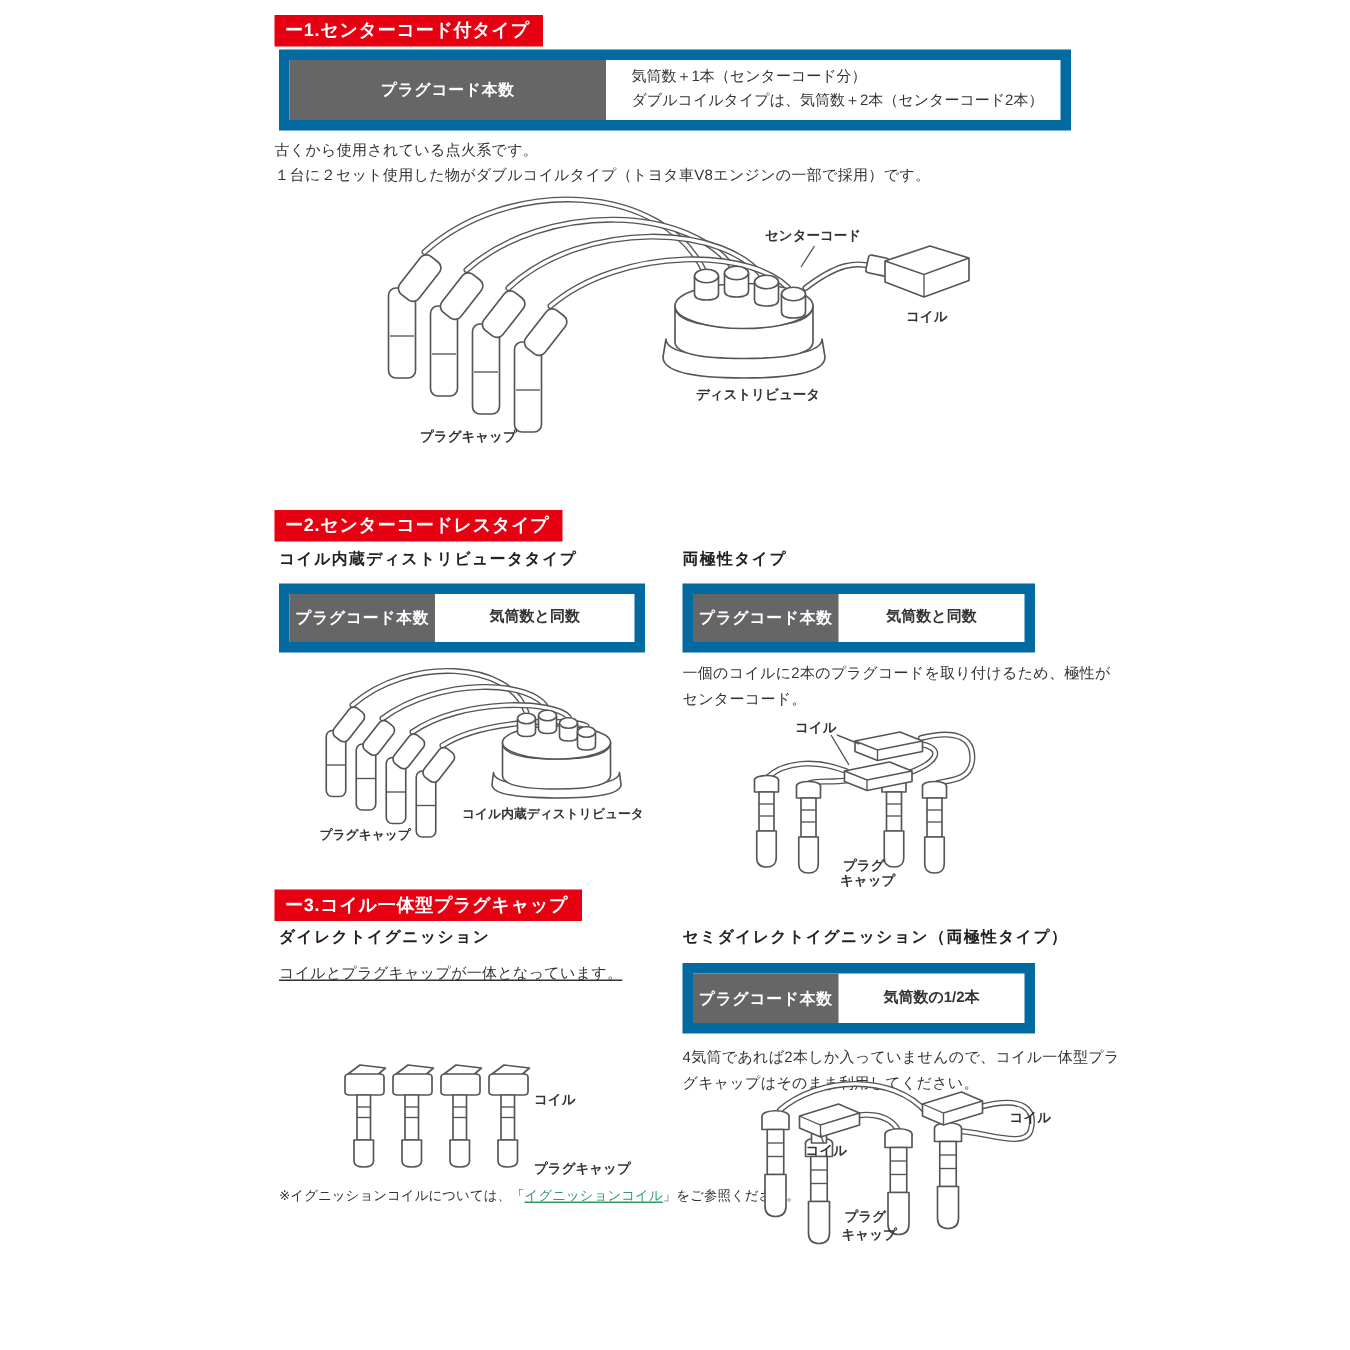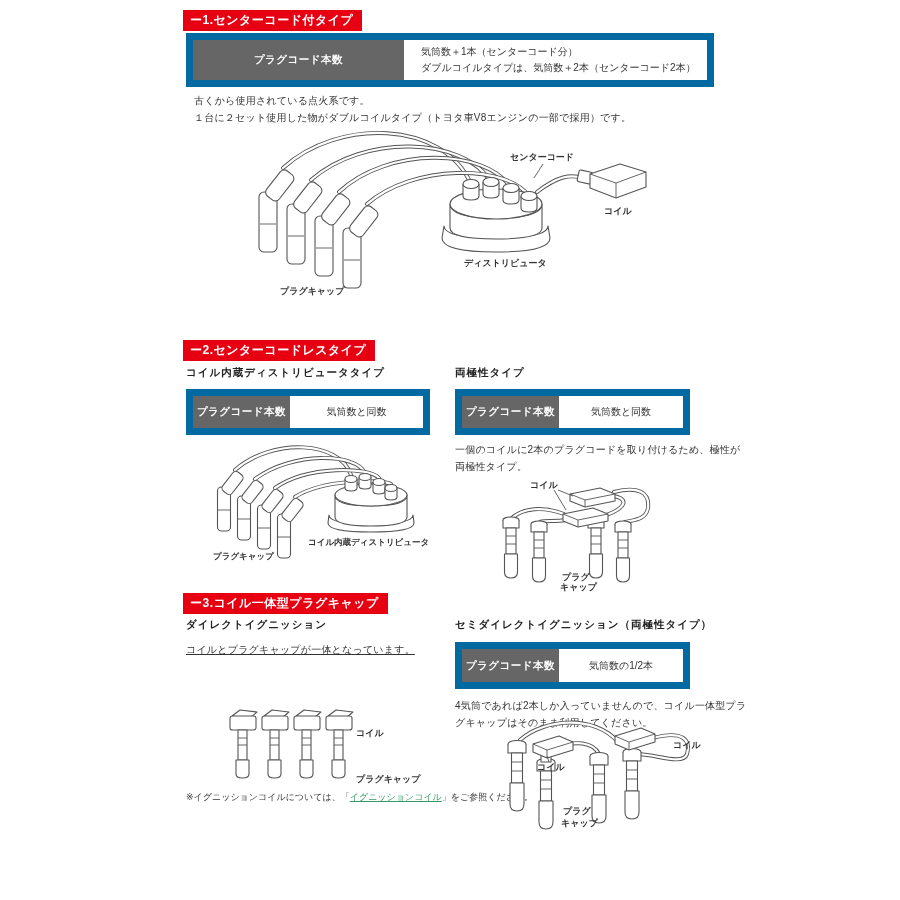--- a/index.html
+++ b/index.html
@@ -7,21 +7,21 @@
   body { font-family:"Liberation Sans","DejaVu Sans",sans-serif; color:#333; position:relative; }
   .content { position:absolute; left:183px; top:0; width:534px; height:656px; }
   .abs { position:absolute; }
   .badge { display:inline-block; background:#e60012; color:#fff; font-weight:bold;
            font-size:12px; line-height:12px; padding:4px 9px 5px 7px; letter-spacing:0.5px; white-space:nowrap; }
   .tbl { display:flex; border:7px solid #0369a1; background:#fff; }
   .tbl .th { background:#666666; color:#fff; font-weight:bold; display:flex; align-items:center;
              justify-content:center; font-size:10.5px; letter-spacing:0.5px; flex:0 0 auto; }
   .tbl .td { flex:1; display:flex; flex-direction:column; justify-content:center; font-size:10px;
              line-height:16px; color:#333; }
-  .td.center { align-items:center; }
+  .td.center { align-items:center;font-weight:bold; }
   .sub { font-weight:bold; font-size:10.5px; letter-spacing:1px; white-space:nowrap; color:#222; }
   .body-text { font-size:10px; line-height:17px; letter-spacing:0.2px; color:#333; }
   .body-text span { display:block; white-space:nowrap; }
   .fn { font-size:9px; color:#333; white-space:nowrap; }
   .link { color:#339966; text-decoration:underline; cursor:pointer; }
   svg { display:block; overflow:visible; }
   .w { fill:#ffffff; stroke:#555; stroke-width:1.1; stroke-linejoin:round; }
   .l { fill:none; stroke:#555; stroke-width:0.9; }
   .tube { fill:none; stroke:#555; stroke-width:4; stroke-linecap:round; }
   .tubein { fill:none; stroke:#fff; stroke-width:2.2; stroke-linecap:round; }
@@ -39,21 +39,21 @@
   </div>
 
   <div class="abs tbl" style="left:3px;top:33px;width:528px;height:54px;">
     <div class="th" style="width:211px;">プラグコード本数</div>
     <div class="td" style="padding-left:17px;">
       <span>気筒数＋1本（センターコード分）</span>
       <span>ダブルコイルタイプは、気筒数＋2本（センターコード2本）</span>
     </div>
   </div>
 
-  <div class="abs body-text" style="left:11px;top:92px;">
+  <div class="abs body-text" style="left:0;top:92px;">
     <span>古くから使用されている点火系です。</span>
     <span>１台に２セット使用した物がダブルコイルタイプ（トヨタ車V8エンジンの一部で採用）です。</span>
   </div>
 
   <svg class="abs" style="left:55px;top:142px;" width="425" height="180" viewBox="0 0 425 180">
 
     <path class="tube" d="M45,26 C100,-24 205,-22 233,42"></path>
       <path class="tubein" d="M45,26 C100,-24 205,-22 233,42"></path>
     <path class="tube" d="M73,38 C125,-8 225,-6 253,40"></path>
       <path class="tubein" d="M73,38 C125,-8 225,-6 253,40"></path>
@@ -129,21 +129,21 @@
     <div class="td center">気筒数と同数</div>
   </div>
 
   <div class="abs tbl" style="left:272px;top:389px;width:235px;height:46px;">
     <div class="th" style="width:97px;">プラグコード本数</div>
     <div class="td center">気筒数と同数</div>
   </div>
 
   <div class="abs body-text" style="left:272px;top:441px;">
     <span>一個のコイルに2本のプラグコードを取り付けるため、極性が</span>
-    <span>両極性タイプ。</span>
+    <span>センターコード。</span>
   </div>
 
   <svg class="abs" style="left:25px;top:455px;" width="215" height="112" viewBox="0 0 215 112">
     <path class="tube" d="M27,15 C65,-18 132,-14 143,20"></path>
       <path class="tubein" d="M27,15 C65,-18 132,-14 143,20"></path>
     <path class="tube" d="M47,24 C85,-4 148,-2 157,18"></path>
       <path class="tubein" d="M47,24 C85,-4 148,-2 157,18"></path>
     <path class="tube" d="M67,33 C100,10 162,12 171,23"></path>
       <path class="tubein" d="M67,33 C100,10 162,12 171,23"></path>
     <path class="tube" d="M87,42 C115,24 174,24 183,29"></path>

